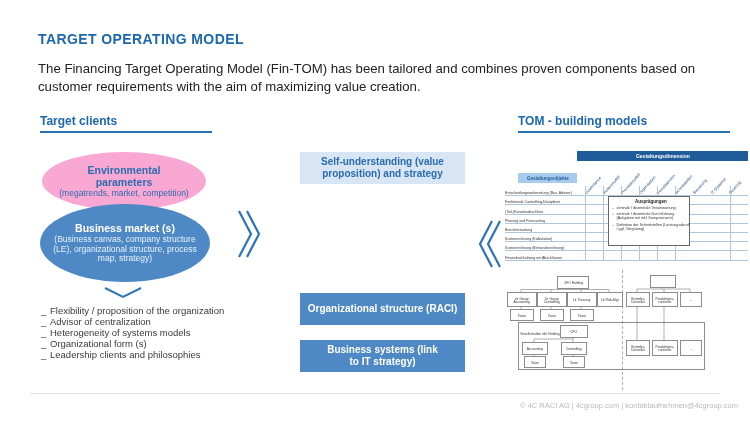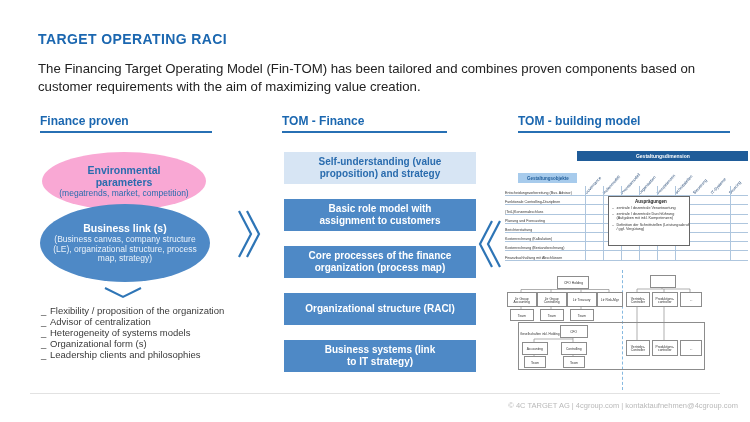--- a/index.html
+++ b/index.html
@@ -24,21 +24,21 @@
   .el-s{font-size:8.5px;line-height:9.5px;margin-top:1px;}
   .el1 .el-s{width:130px;}
   .el2 .el-s{width:150px;color:#E8F1FA;}
   .vchev{position:absolute;left:103px;top:286px;}
   .bullets{position:absolute;left:41px;top:305px;width:205px;font-size:9.5px;
            line-height:11px;color:#3A3A3A;}
   .bi{position:relative;padding-left:9px;}
   .bi .m{position:absolute;left:0;top:0;}
 
   
-  .tbox{position:absolute;left:284px;width:192px;height:32px;background:#4E89C6;color:#fff;
+  .tbox{position:absolute;left:300px;width:165px;height:32px;background:#4E89C6;color:#fff;
         display:flex;align-items:center;justify-content:center;text-align:center;
         font-weight:bold;font-size:10px;line-height:12.5px;}
   .tbox--light{background:#D7E5F4;color:#2A6CAE;}
   .chev{position:absolute;}
 
   
   .matrix{position:absolute;left:505px;top:148px;width:243px;height:116px;}
   .mbar{position:absolute;left:72px;top:3px;width:171px;height:10px;background:#1F5C99;
         display:flex;align-items:center;justify-content:center;}
   .mbar span{color:#fff;font-weight:bold;font-size:10px;transform:scale(.5);
@@ -79,33 +79,32 @@
 
   
   .footline{position:absolute;left:30px;top:393px;width:690px;height:1px;background:#E2E2E2;}
   .footer{position:absolute;right:12px;top:401px;font-size:7.5px;color:#B9B9B9;}
 </style>
 </head>
 <body>
 
 <div class="slide">
 
-  <div class="title">TARGET OPERATING RACI</div>
+  <div class="title">TARGET OPERATING MODEL</div>
   <div class="intro">The Financing Target Operating Model (Fin-TOM) has been tailored and combines proven components based on customer requirements with the aim of maximizing value creation.</div>
 
-  <div class="colhead" style="left:40px;width:172px">Finance proven</div>
-  <div class="colhead" style="left:282px;width:165px">TOM - Finance</div>
-  <div class="colhead" style="left:518px;width:212px">TOM - building model</div>
+  <div class="colhead" style="left:40px;width:172px">Target clients</div>
+  <div class="colhead" style="left:518px;width:212px">TOM - building models</div>
 
   <div class="ellipse el1">
     <div class="el-t">Environmental parameters</div>
     <div class="el-s">(megatrends, market, competition)</div>
   </div>
   <div class="ellipse el2">
-    <div class="el-t">Business link (s)</div>
+    <div class="el-t">Business market (s)</div>
     <div class="el-s">(Business canvas, company structure (LE), organizational structure, process map, strategy)</div>
   </div>
   <svg class="vchev" width="40" height="14" viewBox="0 0 40 14">
     <polyline points="2,2 20,11 38,2" fill="none" stroke="#2E75B6" stroke-width="2"></polyline>
   </svg>
   <div class="bullets">
     <div class="bi"><span class="m">_</span><span>Flexibility / proposition of the organization</span></div>
     <div class="bi"><span class="m">_</span><span>Advisor of centralization</span></div>
     <div class="bi"><span class="m">_</span><span>Heterogeneity of systems models</span></div>
     <div class="bi"><span class="m">_</span><span>Organizational form (s)</span></div>
@@ -116,26 +115,20 @@
     <polyline points="3,3 15,26 3,49" fill="none" stroke="#2E75B6" stroke-width="2.2"></polyline>
     <polyline points="11,3 23,26 11,49" fill="none" stroke="#2E75B6" stroke-width="2.2"></polyline>
   </svg>
   <svg class="chev" style="left:477px;top:218px" width="26" height="52" viewBox="0 0 26 52">
     <polyline points="23,3 11,26 23,49" fill="none" stroke="#2E75B6" stroke-width="2.2"></polyline>
     <polyline points="15,3 3,26 15,49" fill="none" stroke="#2E75B6" stroke-width="2.2"></polyline>
   </svg>
 
   <div class="tbox tbox--light" style="top:152px">
     <span style="max-width:150px">Self-understanding (value proposition) and strategy</span>
-    </div>
-  <div class="tbox" style="top:199px">
-    <span style="max-width:145px">Basic role model with assignment to customers</span>
-    </div>
-  <div class="tbox" style="top:246px">
-    <span style="max-width:158px">Core processes of the finance organization (process map)</span>
     </div>
   <div class="tbox" style="top:293px">
     <span>Organizational structure (RACI)</span>
     </div>
   <div class="tbox" style="top:340px">
     <span style="max-width:112px">Business systems (link to IT strategy)</span>
     </div>
 
   <div class="matrix">
     <div class="mbar">
@@ -282,15 +275,15 @@
       </div>
     <div class="ob" style="left:147px;top:72px;width:24px;height:14px">
         <span>Produktions-controller</span>
       </div>
     <div class="ob" style="left:175px;top:72px;width:20px;height:14px">
         <span>...</span>
       </div>
   </div>
 
   <div class="footline"></div>
-  <div class="footer">© 4C TARGET AG  |  4cgroup.com  |  kontaktaufnehmen@4cgroup.com</div>
+  <div class="footer">© 4C RACI AG  |  4cgroup.com  |  kontaktaufnehmen@4cgroup.com</div>
 
 </div>
 
 </body></html>

